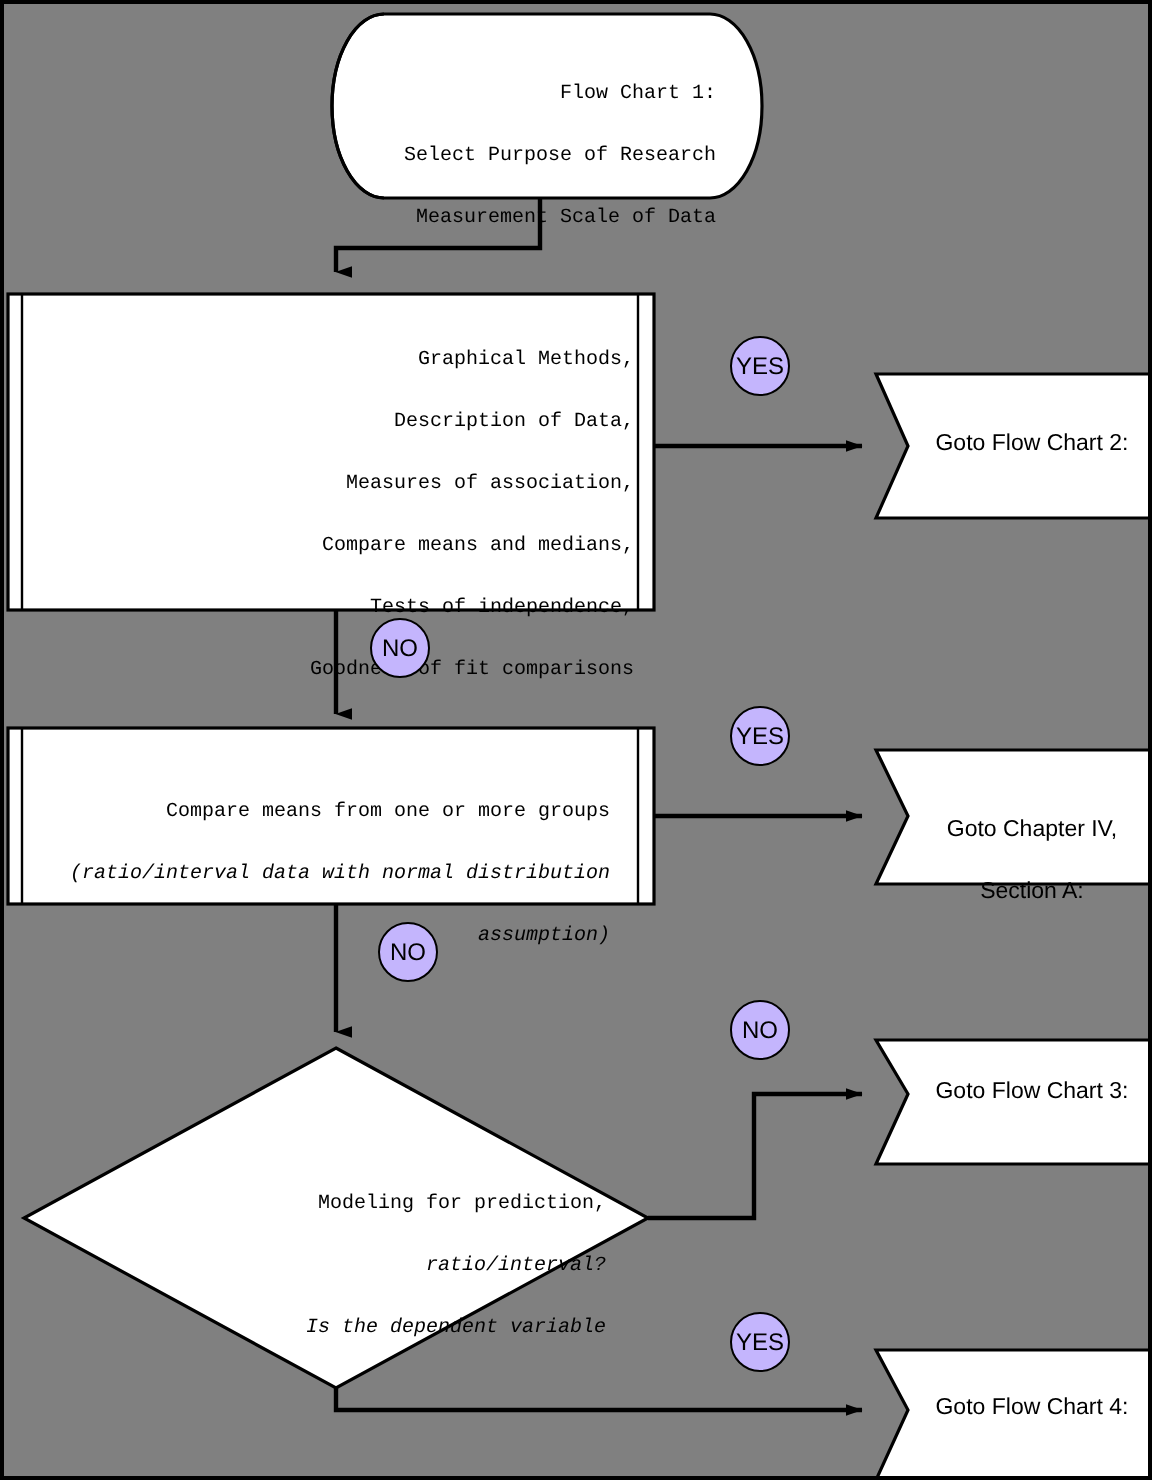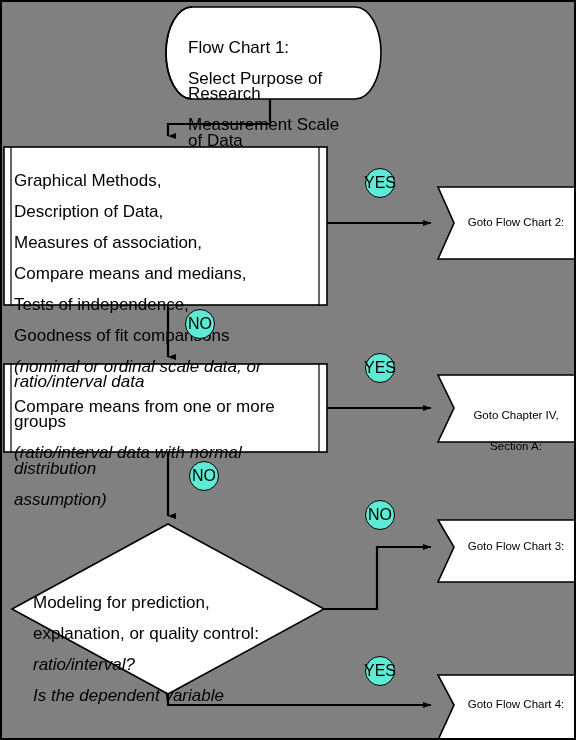--- a/index.html
+++ b/index.html
@@ -21,42 +21,42 @@
   #canvas svg.layer {
     position: absolute;
     left: 0;
     top: 0;
     width: 576px;
     height: 740px;
     overflow: visible;
   }
   .node-text {
     position: absolute;
-    text-align: left;
+    text-align: right;
     color: #000000;
-    font-family: Liberation Sans, sans-serif;
-    font-size: 17px;
+    font-family: Liberation Mono, monospace;
+    font-size: 10px;
     line-height: 15.5px;
     white-space: pre-line;
     pointer-events: none;
   }
   .mix-line { display: block; }
   .mix-line.it { font-style: italic; }
   .label-badge {
     position: absolute;
     width: 30px;
     height: 30px;
     border-radius: 50%;
-    background: #5eead4;
+    background: #c4b5fd;
     border: 1.6px solid #000000;
     box-sizing: border-box;
     display: flex;
     align-items: center;
     justify-content: center;
-    font-size: 16px;
+    font-size: 12px;
     color: #000000;
     font-family: "Liberation Sans", sans-serif;
   }
   .goto-text {
     position: absolute;
     text-align: center;
     font-size: 11.5px;
     line-height: 15.5px;
     color: #000000;
     white-space: pre-line;
@@ -154,32 +154,30 @@
     <span class="mix-line">Measurement Scale of Data</span>
   </div>
 
   <div class="node-text" style="left:12px; top:155px; width:303px;">
     <span class="mix-line">Graphical Methods,</span>
     <span class="mix-line">Description of Data,</span>
     <span class="mix-line">Measures of association,</span>
     <span class="mix-line">Compare means and medians,</span>
     <span class="mix-line">Tests of independence,</span>
     <span class="mix-line">Goodness of fit comparisons</span>
-    <span class="mix-line it">(nominal or ordinal scale data, or ratio/interval data</span>
-  </div>
-
-  <div class="node-text" style="left:12px; top:381px; width:303px;">
+  </div>
+
+  <div class="node-text" style="left:0; top:381px; width:303px;">
     <span class="mix-line">Compare means from one or more groups</span>
     <span class="mix-line it">(ratio/interval data with normal distribution</span>
     <span class="mix-line it">assumption)</span>
   </div>
 
   <div class="node-text" style="left:31px; top:577px; width:270px;">
     <span class="mix-line">Modeling for prediction,</span>
-    <span class="mix-line">explanation, or quality control:</span>
     <span class="mix-line it">ratio/interval?</span>
     <span class="mix-line it">Is the dependent variable</span>
   </div>
 
   <div class="goto-text" style="left:452px; top:213px; width:124px;">Goto Flow Chart 2:</div>
 
   <div class="goto-text" style="left:452px; top:390px; width:124px;">
     <span class="mix-line">Goto Chapter IV,</span>
     <span class="mix-line">Section A:</span>
   </div>

